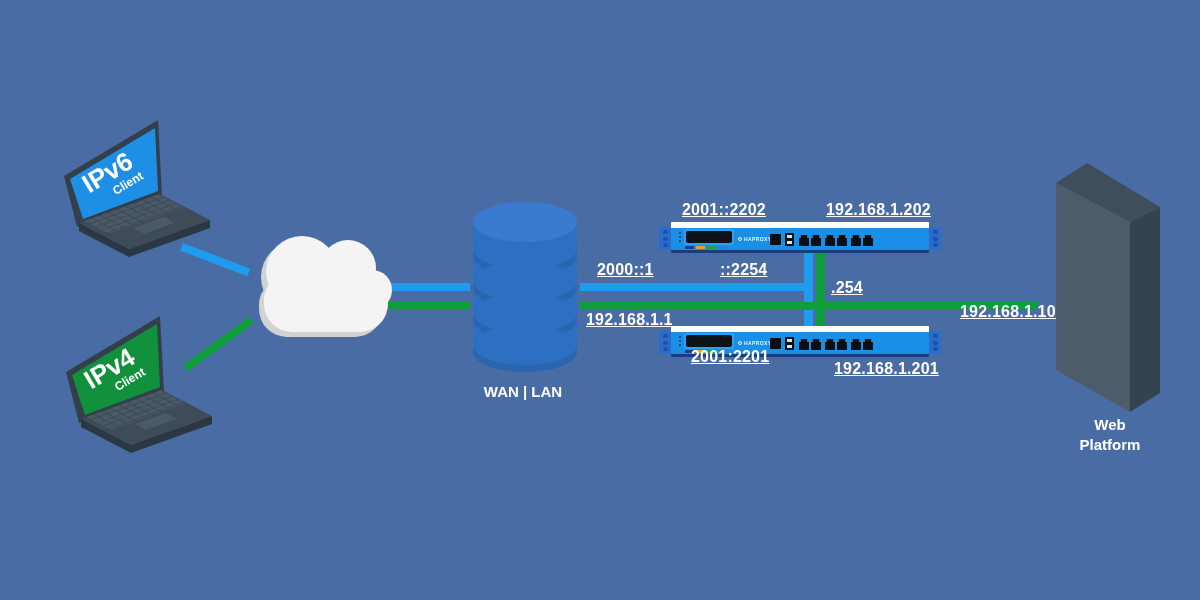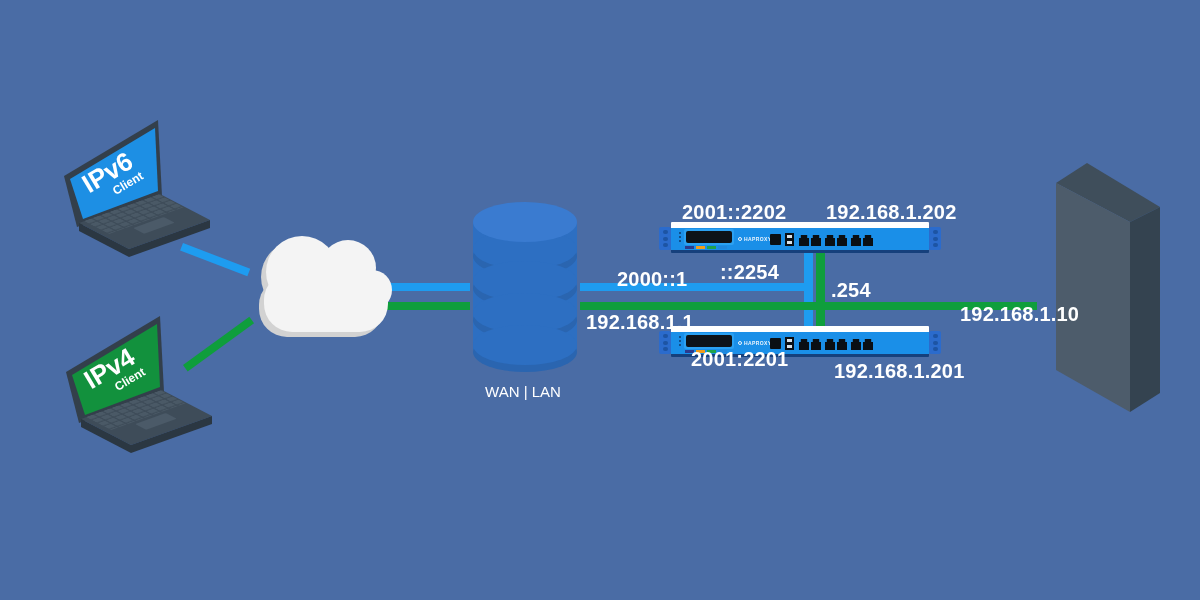--- a/index.html
+++ b/index.html
@@ -8,25 +8,25 @@
     background:#4a6ca5;
     font-family:"Liberation Sans",sans-serif;
     position:relative;
   }
   .stage{position:absolute;left:0;top:0;width:1200px;height:600px;}
   .abs{position:absolute;}
   .line{position:absolute;}
   .line.blue{background:#1e9cf0;}
   .line.green{background:#0f9e3c;}
   .addr{
-    position:absolute;color:#ffffff;font-weight:bold;font-size:20px;
-    white-space:nowrap;letter-spacing:.2px;
+    position:absolute;color:#ffffff;font-weight:bold;font-size:16px;
+    white-space:nowrap;letter-spacing:.2px;text-decoration:underline;
   }
   .caption{
-    position:absolute;color:#ffffff;font-weight:normal;font-size:15px;
+    position:absolute;color:#ffffff;font-weight:bold;font-size:15px;
     text-align:center;line-height:1.3;
   }
   
   .appl{position:absolute;width:282px;height:33px;}
   .ear{
     position:absolute;left:0;top:5px;width:12px;height:23px;background:#2b6bcc;
     border-radius:2px;display:flex;flex-direction:column;justify-content:space-evenly;align-items:center;
   }
   .ear i{width:5px;height:4px;border-radius:2px;background:#1d54a4;}
   .earR{left:270px;}
@@ -194,20 +194,21 @@
         <i></i>
         <i></i>
       </div>
   </div>
 
   <svg class="abs" style="left:1050px;top:160px;" width="120" height="260" viewBox="0 0 120 260">
     <polygon points="6,23 37,3 110,47 80,62" fill="#3f4e5b"></polygon>
     <polygon points="80,62 110,47 110,233 80,252" fill="#344350"></polygon>
     <polygon points="6,23 80,62 80,252 6,210" fill="#4d5c6b"></polygon>
   </svg>
+  <div class="caption" style="left:1070px;top:415px;width:80px;">Web Platform</div>
 
   <svg class="abs" style="left:60px;top:110px;" width="160" height="170" viewBox="0 0 160 170">
     <defs>
       <pattern id="kb" width="10.5" height="12" patternUnits="userSpaceOnUse">
         <rect width="8.5" height="9.5" rx="1" fill="#4a5966"></rect>
       </pattern>
     </defs>
     <polygon points="4,66 98,10 102,86 17,117" fill="#333f4b"></polygon>
     <polygon points="10,69 95,18 98,81 23,109" fill="#1d8fe4"></polygon>
     <polygon points="19,113 100,84 150,110 69,139" fill="#3e4c59"></polygon>
@@ -234,21 +235,21 @@
       <rect x="26" y="56" width="38" height="22" rx="2" fill="#4b5a68"></rect>
     </g>
     <g transform="translate(52,70) rotate(-31)" fill="#ffffff" text-anchor="middle" font-family="Liberation Sans, sans-serif" font-weight="bold">
       <text x="0" y="0" font-size="26">IPv4</text>
       <text x="12" y="15" font-size="12">Client</text>
     </g>
   </svg>
 
   <div class="addr" style="left:682px;top:201px;">2001::2202</div>
   <div class="addr" style="left:826px;top:201px;text-align:center;">192.168.1.202</div>
-  <div class="addr" style="left:597px;top:268px;margin-left:20px;">2000::1</div>
+  <div class="addr" style="left:597px;top:261px;">2000::1</div>
   <div class="addr" style="left:720px;top:261px;">::2254</div>
   <div class="addr" style="left:831px;top:279px;">.254</div>
   <div class="addr" style="left:586px;top:311px;text-align:right;">192.168.1.1</div>
   <div class="addr" style="left:960px;top:303px;">192.168.1.10</div>
   <div class="addr" style="left:691px;top:348px;">2001:2201</div>
   <div class="addr" style="left:834px;top:360px;">192.168.1.201</div>
 
 </div>
 
 </body></html>

